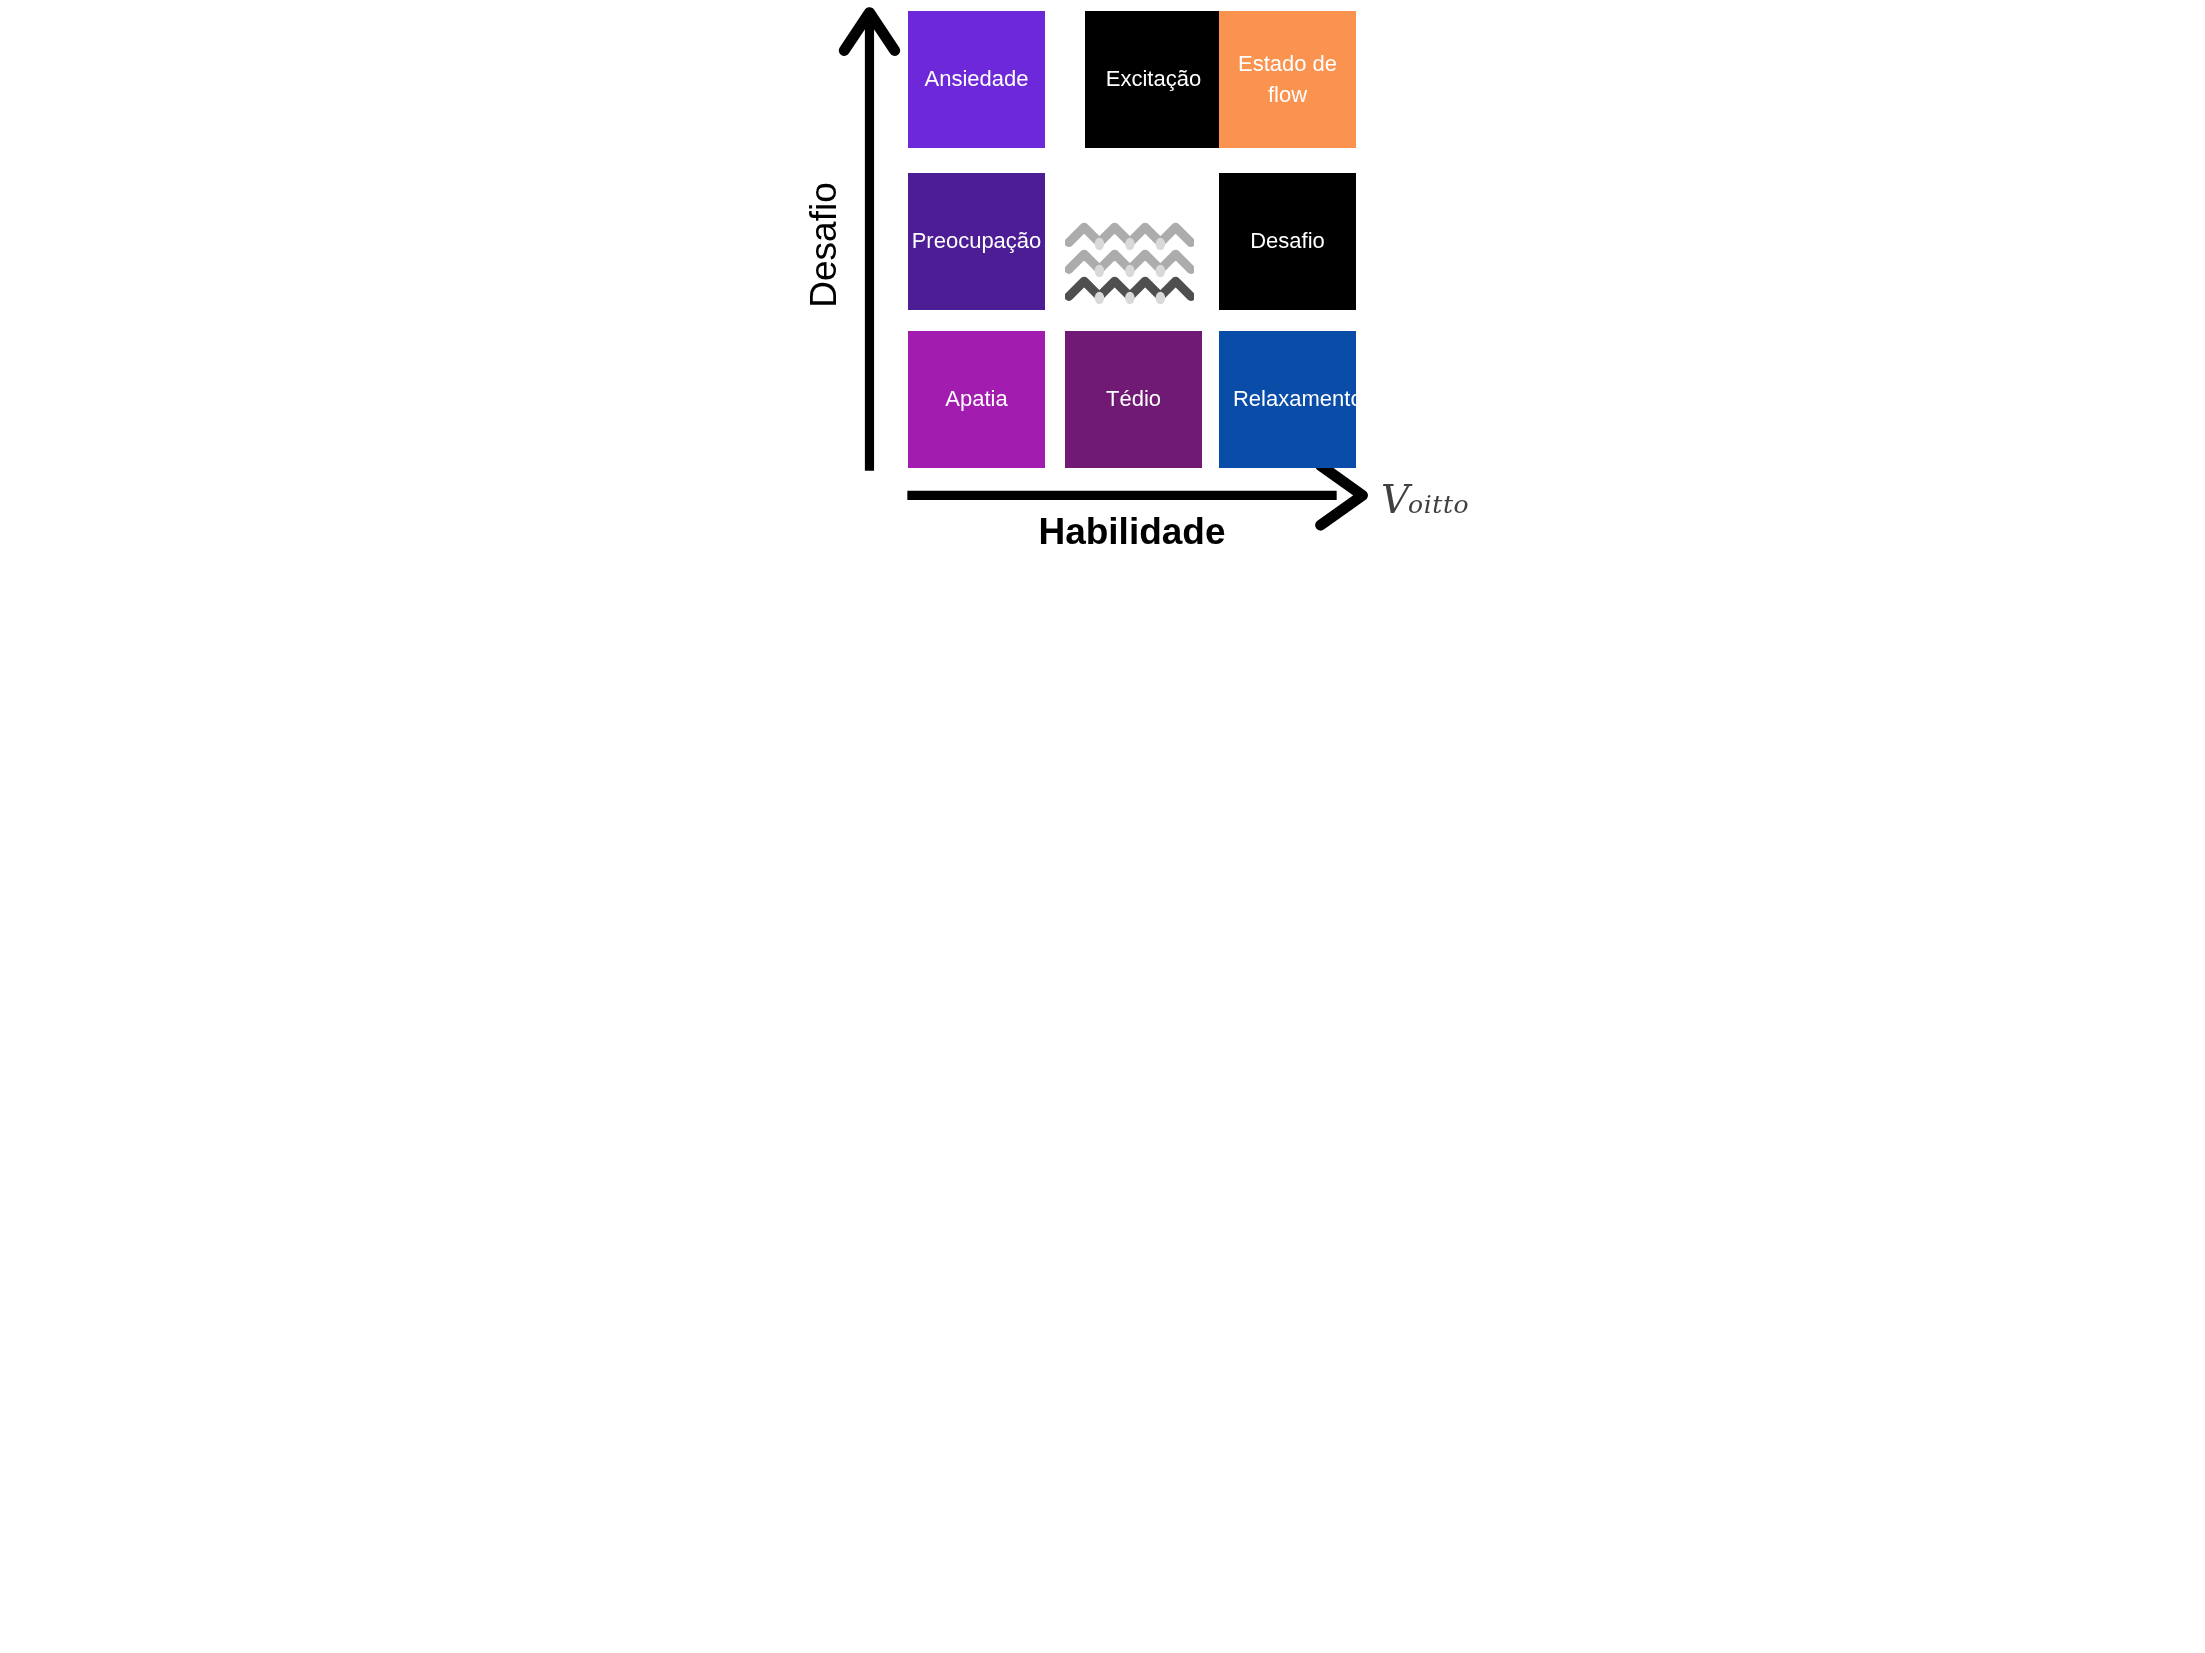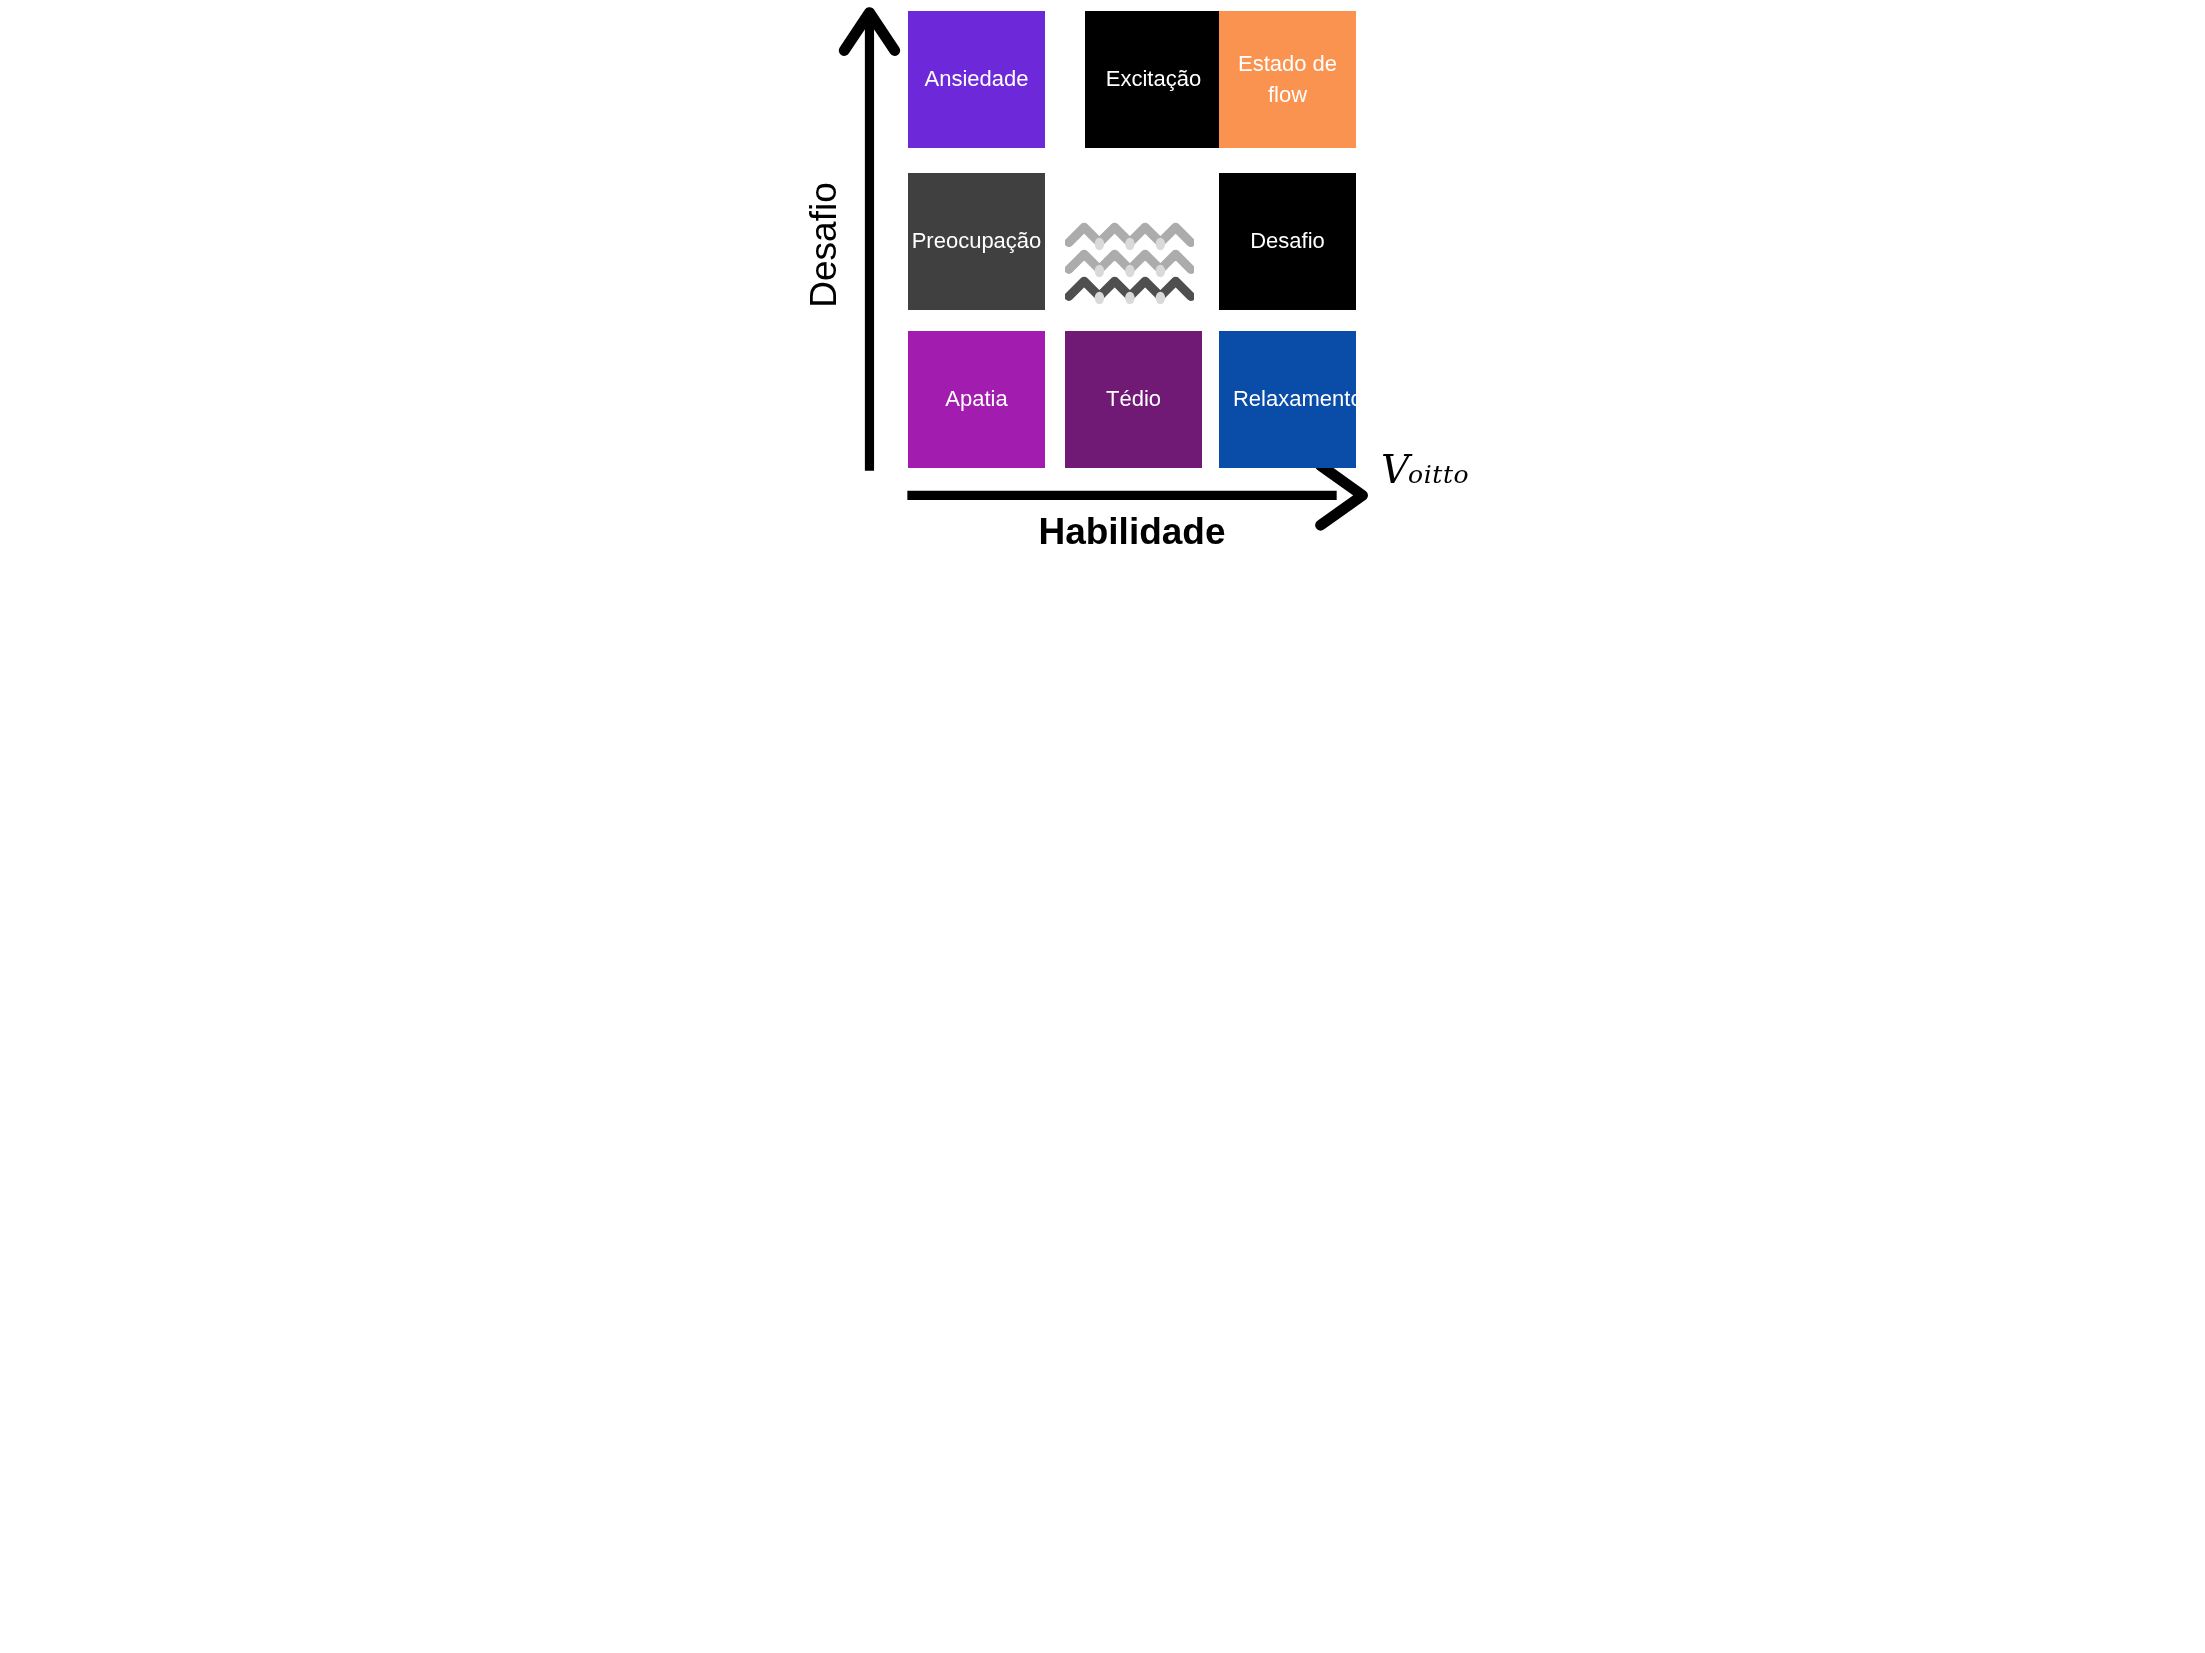--- a/index.html
+++ b/index.html
@@ -13,21 +13,21 @@
     display:flex;align-items:center;justify-content:center;
     text-align:center;color:#ffffff;font-size:22px;font-weight:500;
     line-height:1.4;padding:0 3.4px;box-sizing:border-box;
   }
   .axes-svg,.waves-svg{position:absolute;pointer-events:none;}
   .axes-svg{left:0;top:0;}
   .axis-label{position:absolute;color:#000000;font-size:37px;font-weight:500;white-space:nowrap;}
   .y-label{left:89px;top:245px;transform:translate(-50%,-50%) rotate(-90deg);}
   .x-label{left:397px;top:511px;transform:translateX(-50%);font-weight:bold;}
   .logo{
-    position:absolute;left:646px;top:460px;color:#000000;
+    position:absolute;left:646px;top:490px;color:#404040;
     font-family:"DejaVu Serif","Liberation Serif",serif;font-style:italic;
     font-size:25px;white-space:nowrap;letter-spacing:0.6px;
   }
   .logo .logo-v{font-size:39px;line-height:0;letter-spacing:-1.1px;}
 </style>
 </head>
 <body>
 
 <div class="canvas">
 
@@ -42,21 +42,21 @@
     </g>
   </svg>
 
   <div class="axis-label y-label">Desafio</div>
   <div class="axis-label x-label">Habilidade</div>
 
   <div class="cell" style="left: 173px; top: 11px; background: #6d28d9;">Ansiedade</div>
   <div class="cell" style="left: 330px; top: 11px; background: rgb(0, 0, 0); margin-left: 20px;">Excitação</div>
   <div class="cell" style="left: 484px; top: 11px; background: rgb(251, 147, 80);">Estado de flow</div>
 
-  <div class="cell" style="left: 173px; top: 173px; background: #404040;">Preocupação</div>
+  <div class="cell" style="left: 173px; top: 173px; background: #4c1d95;">Preocupação</div>
 
   <svg class="waves-svg" style="left:330px;top:219px;" width="129" height="86" viewBox="0 0 660 440">
     <g fill="none" stroke-linecap="round" stroke-linejoin="round" stroke-width="46">
       <polyline points="20,120 98,42 176,120 254,42 332,120 410,42 488,120 566,42 644,120" stroke="#ACACAC"></polyline>
       <polyline points="20,258 98,180 176,258 254,180 332,258 410,180 488,258 566,180 644,258" stroke="#ACACAC"></polyline>
       <polyline points="20,396 98,318 176,396 254,318 332,396 410,318 488,396 566,318 644,396" stroke="#4F4F4F"></polyline>
     </g>
     <g>
       <ellipse cx="176" cy="128" rx="24" ry="32" fill="#D9D9D9"></ellipse>
       <ellipse cx="332" cy="128" rx="24" ry="32" fill="#D9D9D9"></ellipse>

